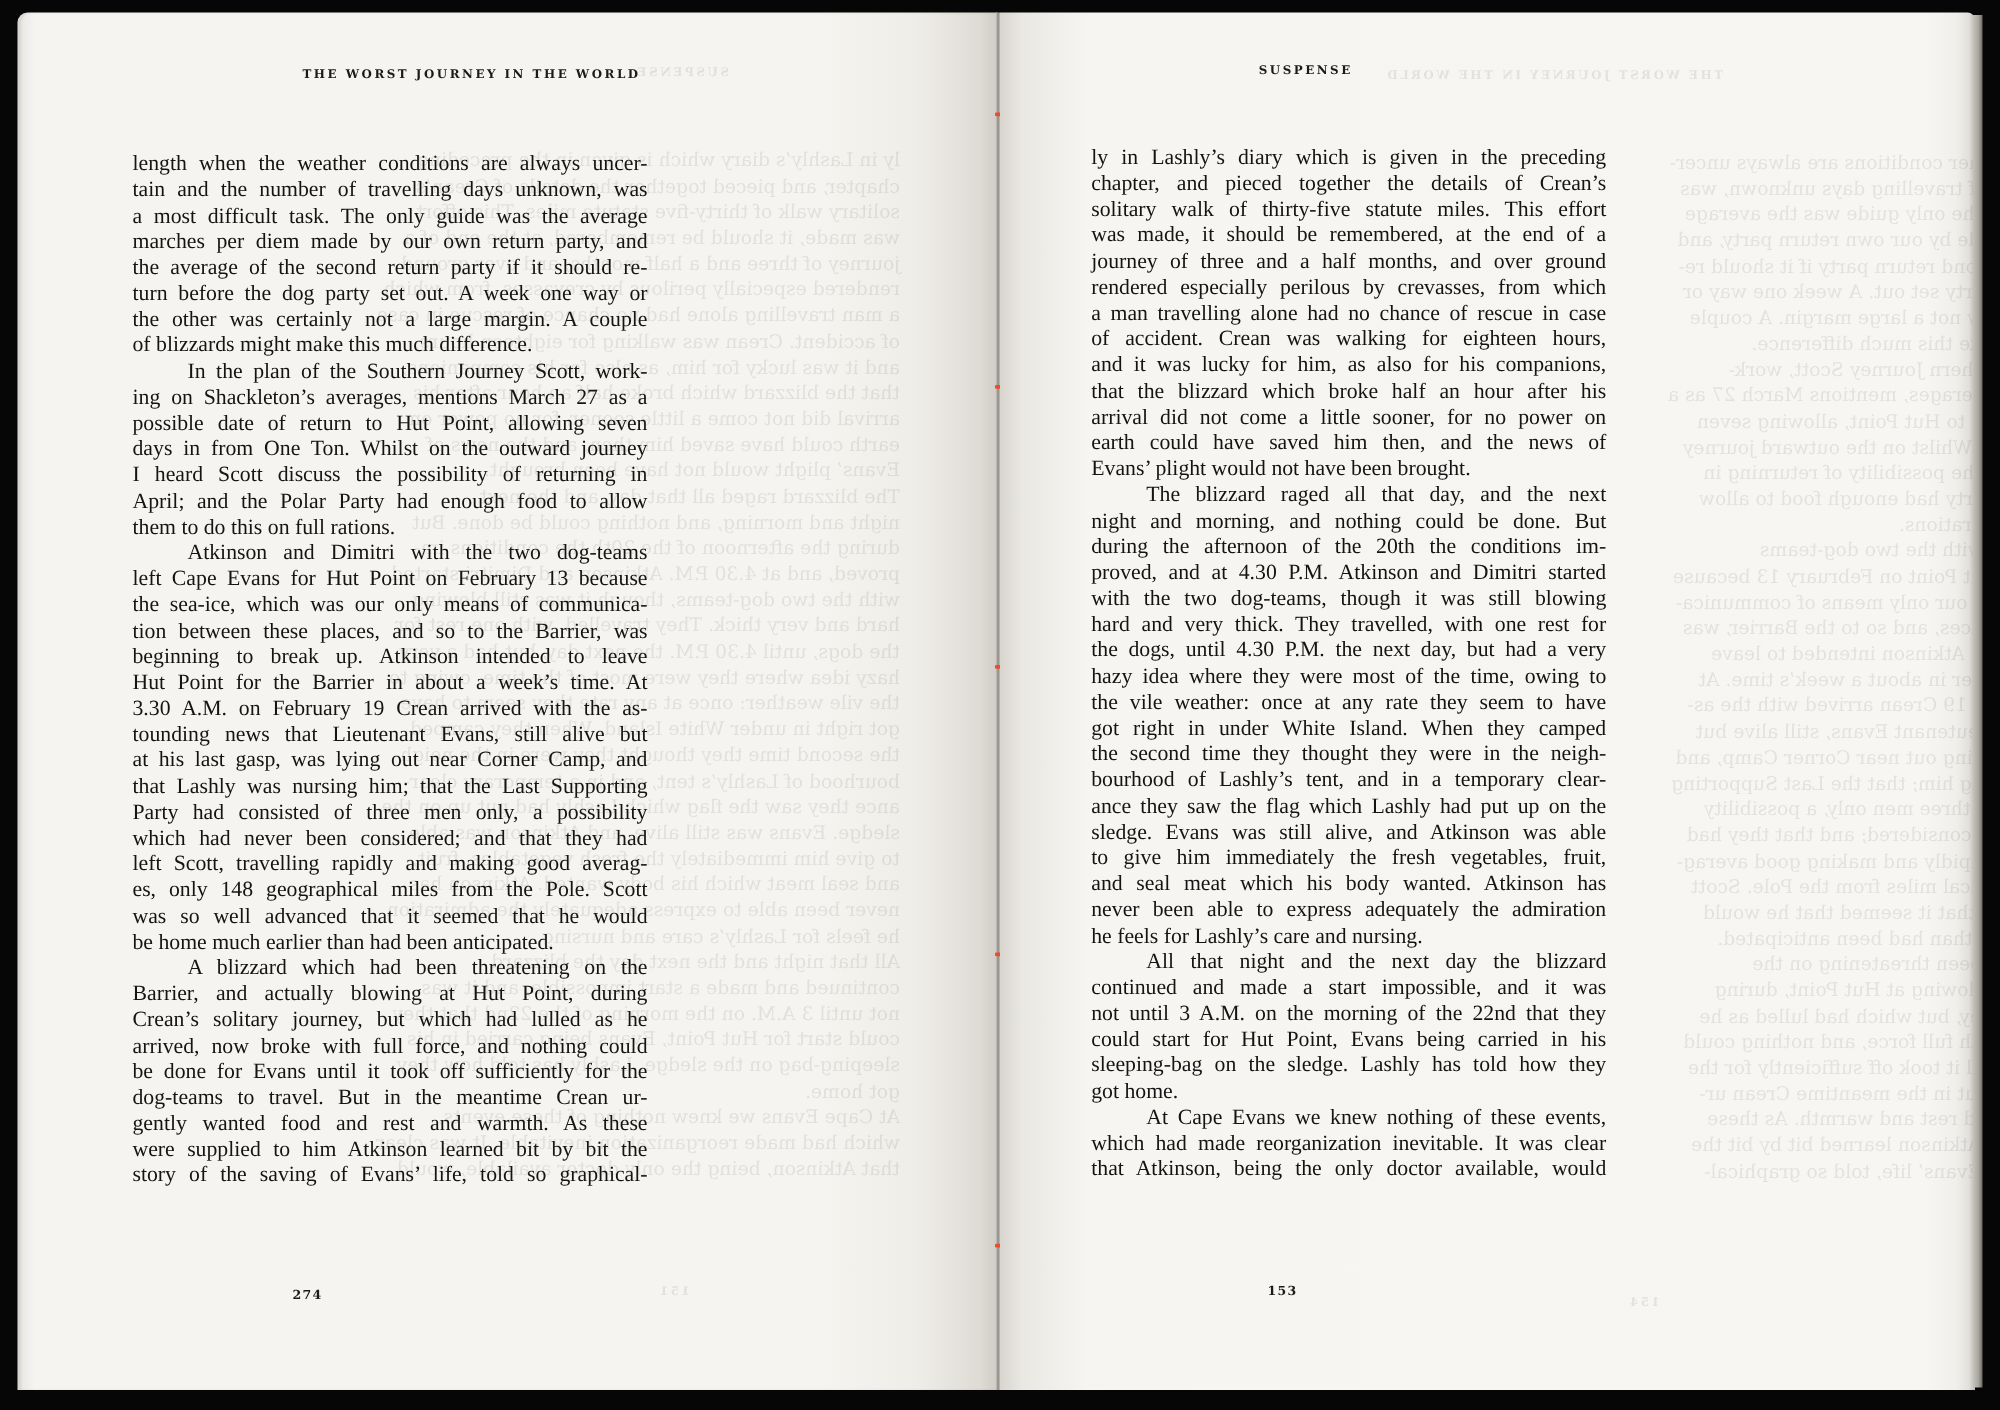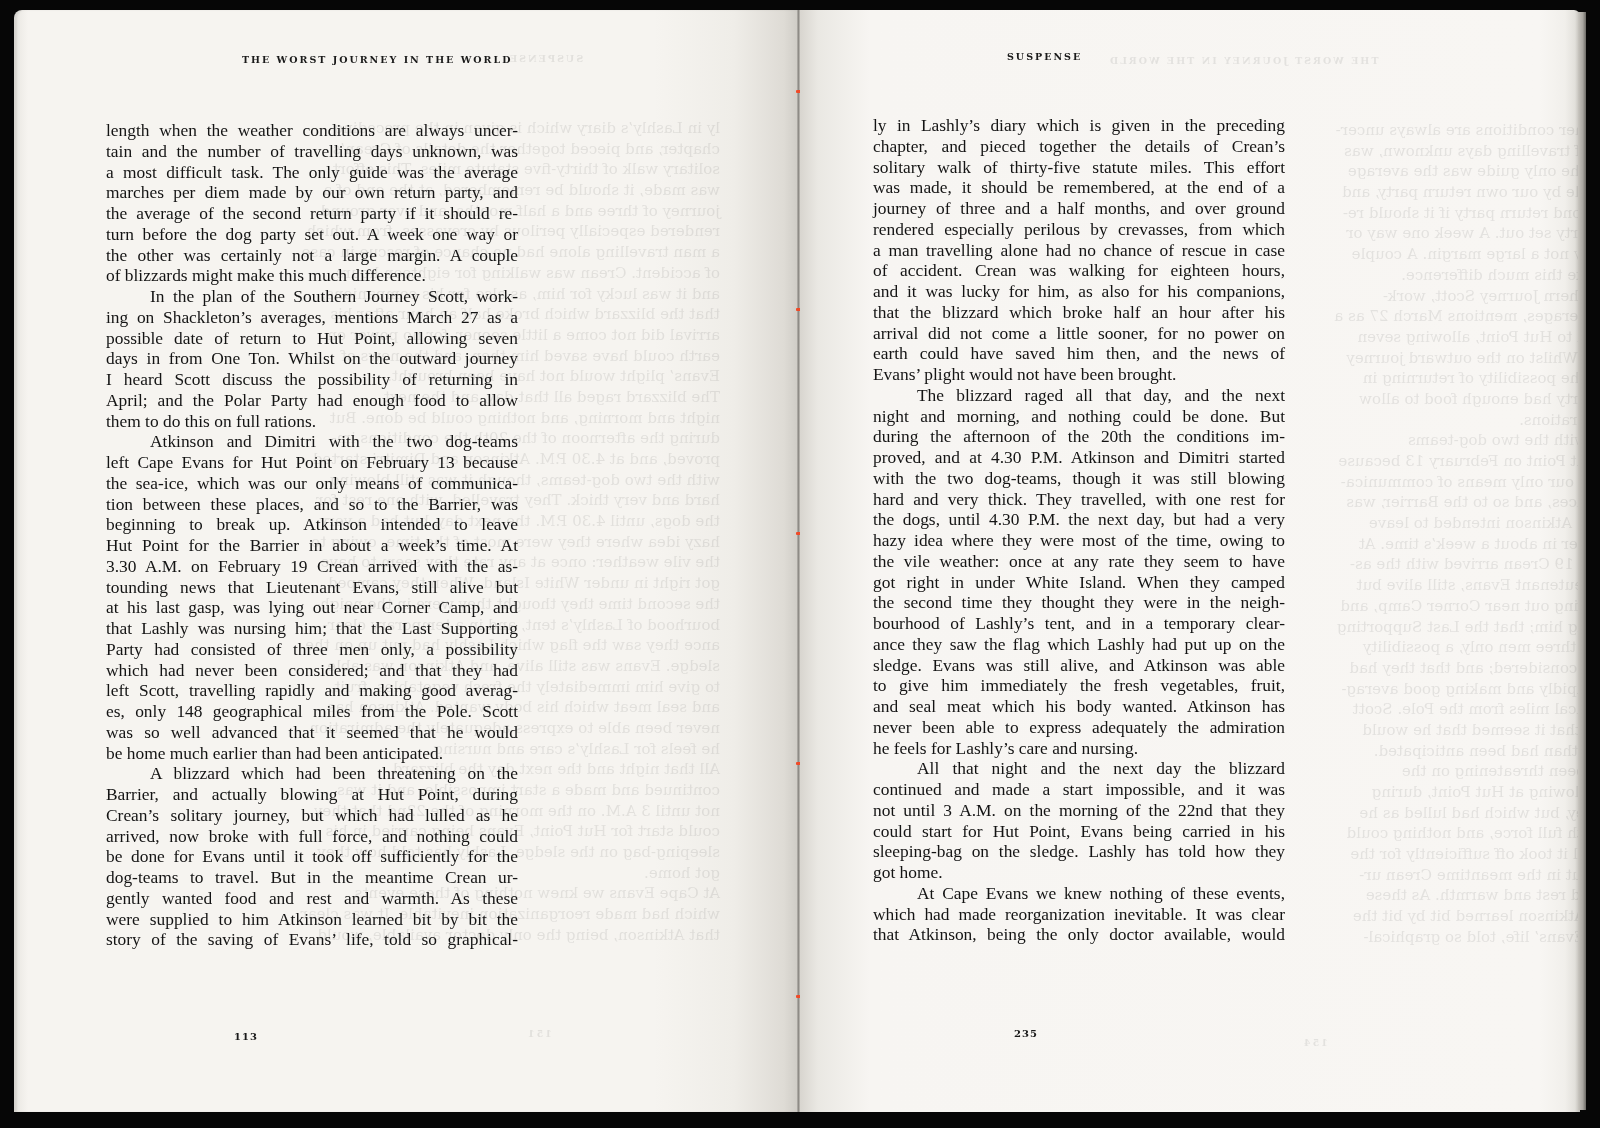--- a/index.html
+++ b/index.html
@@ -206,21 +206,21 @@
         <span class="line indent">A blizzard which had been threatening on the</span>
         <span class="line">Barrier, and actually blowing at Hut Point, during</span>
         <span class="line">Crean’s solitary journey, but which had lulled as he</span>
         <span class="line">arrived, now broke with full force, and nothing could</span>
         <span class="line">be done for Evans until it took off sufficiently for the</span>
         <span class="line">dog-teams to travel. But in the meantime Crean ur-</span>
         <span class="line">gently wanted food and rest and warmth. As these</span>
         <span class="line">were supplied to him Atkinson learned bit by bit the</span>
         <span class="line">story of the saving of Evans’ life, told so graphical-</span>
       </div>
-    <div class="folio" style="left:220px; top:1021px;">113</div>
+    <div class="folio" style="left:220px; top:1021px;">274</div>
   </div>
 
   <div class="gutter-line"></div>
   <div id="stitches">
       <div class="stitch" style="left: 796px; top: 90px; background: rgb(240, 74, 40);"></div>
       <div class="stitch" style="left: 796px; top: 308px; background: rgb(240, 74, 40);"></div>
       <div class="stitch" style="left: 796px; top: 532px; background: rgb(240, 74, 40);"></div>
       <div class="stitch" style="left: 796px; top: 762px; background: rgb(240, 74, 40);"></div>
       <div class="stitch" style="left: 796px; top: 995px; background: rgb(240, 74, 40);"></div>
     </div>
@@ -307,17 +307,17 @@
         <span class="line indent">All that night and the next day the blizzard</span>
         <span class="line">continued and made a start impossible, and it was</span>
         <span class="line">not until 3 A.M. on the morning of the 22nd that they</span>
         <span class="line">could start for Hut Point, Evans being carried in his</span>
         <span class="line">sleeping-bag on the sledge. Lashly has told how they</span>
         <span class="line last">got home.</span>
         <span class="line indent">At Cape Evans we knew nothing of these events,</span>
         <span class="line">which had made reorganization inevitable. It was clear</span>
         <span class="line">that Atkinson, being the only doctor available, would</span>
       </div>
-    <div class="folio" style="left:214px; top:1018px;">235</div>
+    <div class="folio" style="left:214px; top:1018px;">153</div>
   </div>
 
   <div class="page-right-edge"></div>
 </div>
 
 </body></html>

